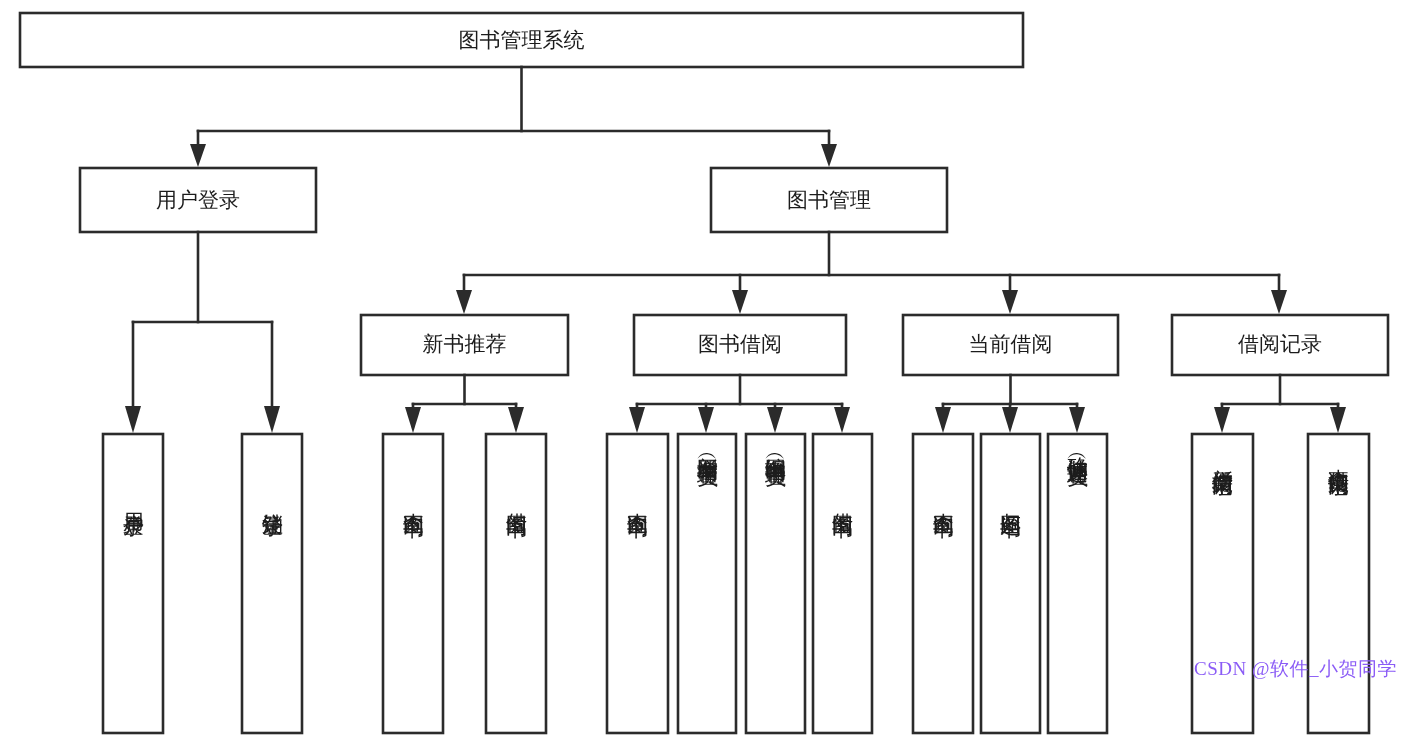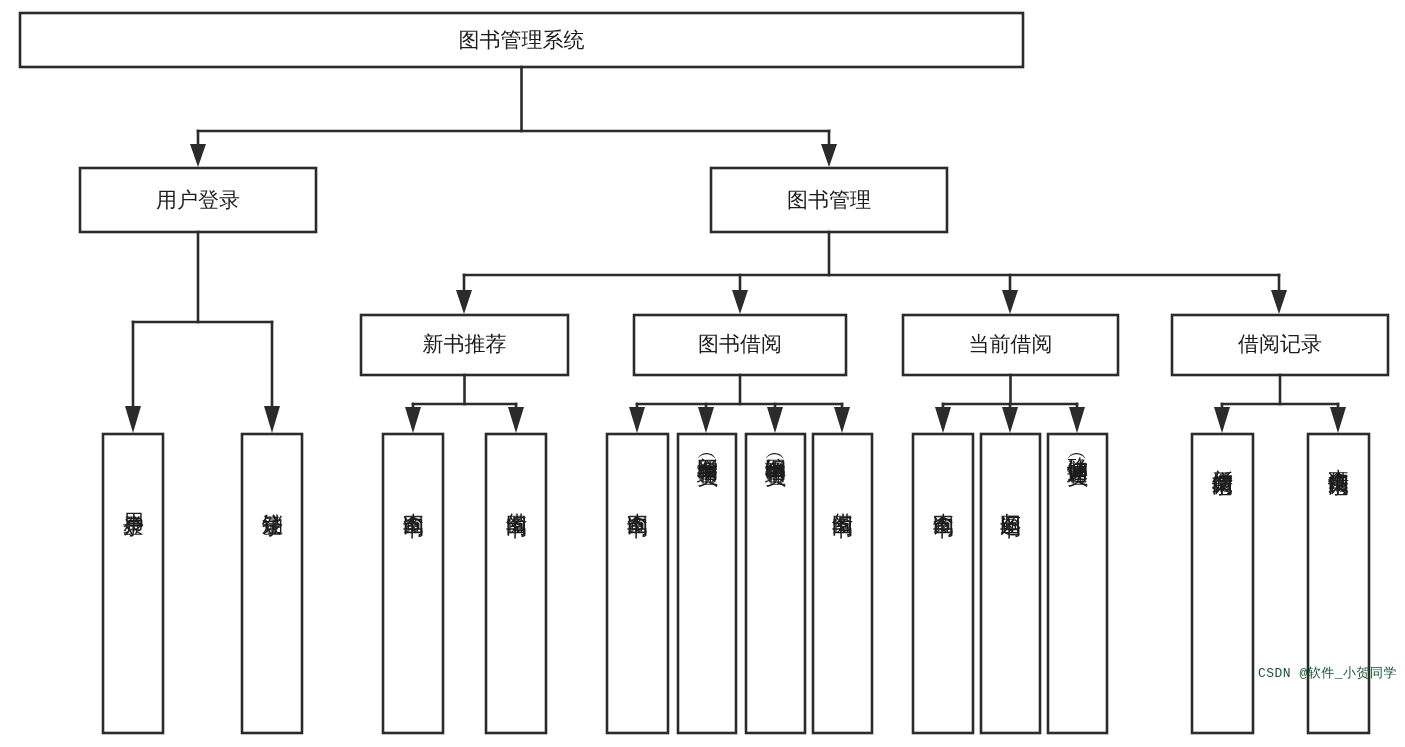--- a/index.html
+++ b/index.html
@@ -58,23 +58,23 @@
     letter-spacing: 1.5px;
     color: #1c1c1c;
     white-space: nowrap;
     transform: translate(-50%, 0);
     user-select: none;
   }
   .watermark {
     position: absolute;
     right: 8px;
     bottom: 4px;
-    font-family: Liberation Mono, monospace;
-    font-size: 13px;
-    color: #14532d;
+    font-family: Liberation Serif, serif;
+    font-size: 19px;
+    color: #8b5cf6;
     letter-spacing: 0.5px;
     white-space: nowrap;
   }
 </style>
 </head>
 <body>
 
 <div id="diagram-root">
 
   <svg class="diagram-canvas" viewBox="0 0 1405 747" xmlns="http://www.w3.org/2000/svg">

